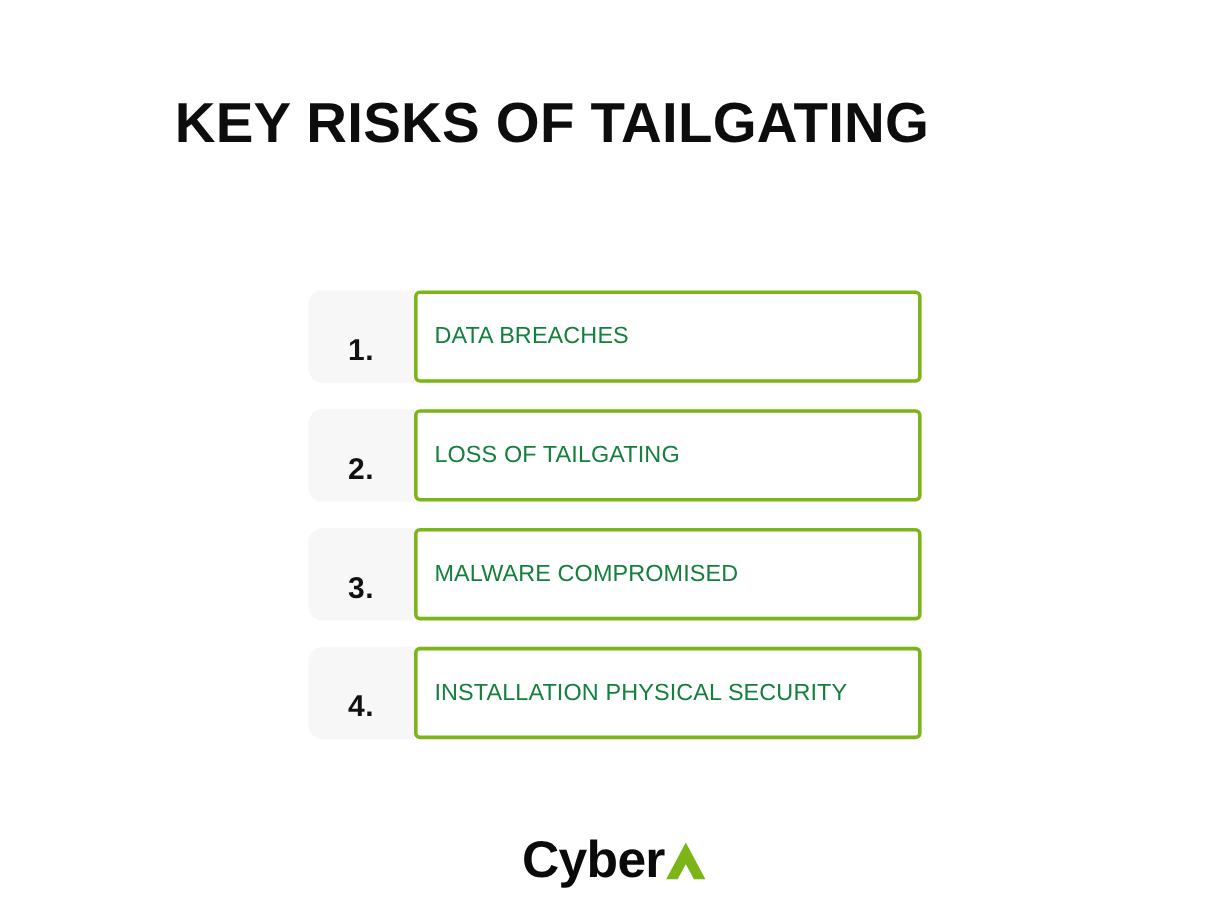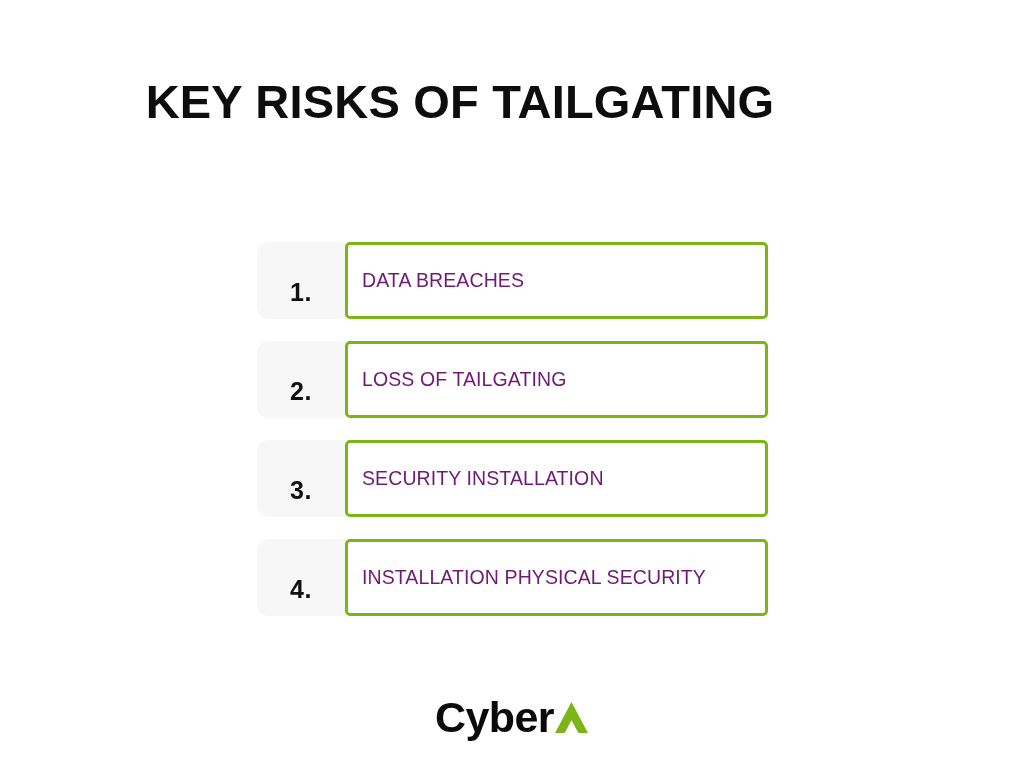--- a/index.html
+++ b/index.html
@@ -82,21 +82,21 @@
     align-items: center;
     box-sizing: border-box;
     min-height: 78px;
     padding: 8px 14px 8px 14px;
     margin-left: 0px;
   }
 
   .risk-label {
     font-size: 19.5px;
     font-weight: normal;
-    color: #701a75;
+    color: #15803d;
     line-height: 25px;
     letter-spacing: 0.1px;
   }
 
   
   .risk-row.r1 .risk-label-box,
   .risk-row.r2 .risk-label-box,
   .risk-row.r3 .risk-label-box { min-height: 77px; }
   .risk-row.r4 .risk-label-box { min-height: 77px; }
 
@@ -157,21 +157,21 @@
       <div class="risk-label-box">
         <span class="risk-label">LOSS OF TAILGATING</span>
       </div>
     </div>
 
     <div class="risk-row r3">
       <div class="risk-number-block">
         <span class="risk-number">3.</span>
       </div>
       <div class="risk-label-box">
-        <span class="risk-label">SECURITY INSTALLATION</span>
+        <span class="risk-label">MALWARE COMPROMISED</span>
       </div>
     </div>
 
     <div class="risk-row r4">
       <div class="risk-number-block">
         <span class="risk-number">4.</span>
       </div>
       <div class="risk-label-box">
         <span class="risk-label">INSTALLATION PHYSICAL SECURITY</span>
       </div>

